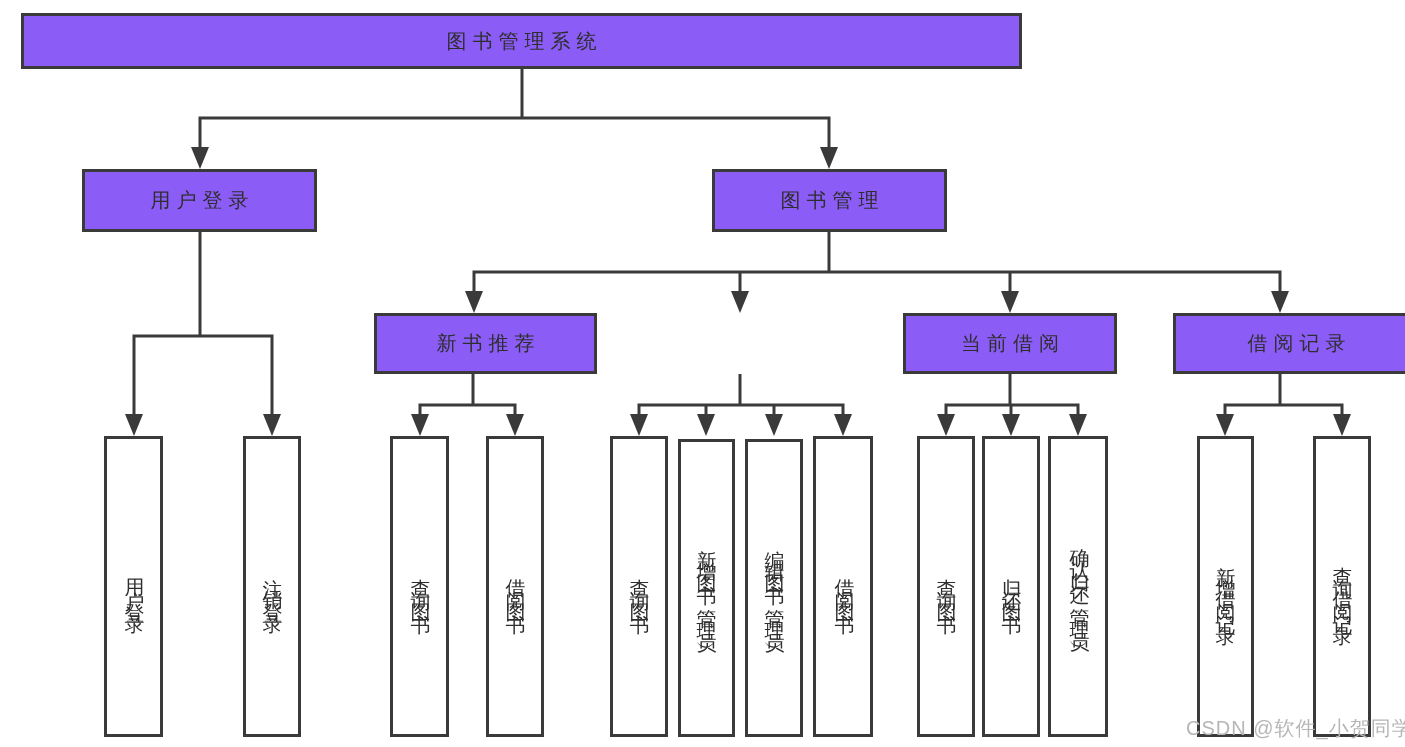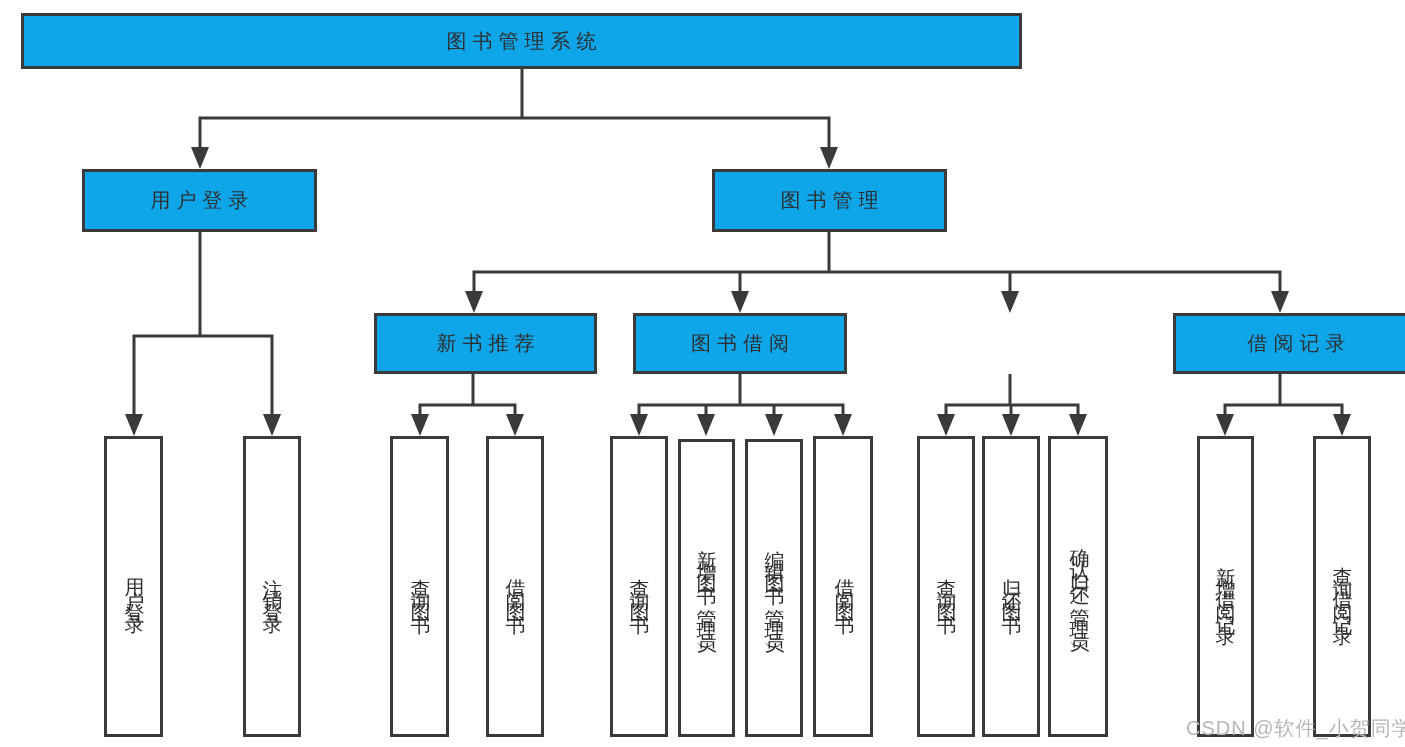--- a/index.html
+++ b/index.html
@@ -16,21 +16,21 @@
     font-family:"Liberation Sans","DejaVu Sans",sans-serif;
     color:var(--text);
   }
   .wires{position:absolute;left:0;top:0;z-index:1;}
   .wires path{stroke:var(--line);stroke-width:3;fill:none;}
   .wires polygon{fill:var(--line);stroke:none;}
   .node{
     position:absolute;
     box-sizing:border-box;
     border:3px solid var(--line);
-    background:#0ea5e9;
+    background:#8b5cf6;
     display:flex;align-items:center;justify-content:center;
     font-size:20px;
     letter-spacing:6px;
     text-indent:6px;
     white-space:nowrap;
     z-index:2;
   }
   .vnode{
     position:absolute;
     box-sizing:border-box;
@@ -121,21 +121,21 @@
       <polygon points="1333,414 1351,414 1342,436"></polygon>
     </g>
   </svg>
 
   <div class="node" style="left:21px;top:13px;width:1001px;height:56px;">图书管理系统</div>
 
   <div class="node" style="left:82px;top:169px;width:235px;height:63px;">用户登录</div>
   <div class="node" style="left:712px;top:169px;width:235px;height:63px;">图书管理</div>
 
   <div class="node" style="left:362px;top:313px;width:223px;height:61px;margin-left:12px;">新书推荐</div>
-  <div class="node" style="left:633px;top:313px;width:214px;height:61px;">图书借阅</div>
+  <div class="node" style="left:903px;top:313px;width:214px;height:61px;">当前借阅</div>
   <div class="node" style="left:1173px;top:313px;width:247px;height:61px;">借阅记录</div>
 
   <div class="vnode" style="left:104px;width:59px;">用户登录</div>
   <div class="vnode" style="left:243px;width:58px;">注销登录</div>
 
   <div class="vnode" style="left:390px;width:59px;">查询图书</div>
   <div class="vnode" style="left:486px;width:58px;">借阅图书</div>
 
   <div class="vnode" style="left:610px;width:58px;">查询图书</div>
   <div class="vnode" style="left:678px;width:57px;top:439px;height:298px;">新增图书（管理员）</div>

